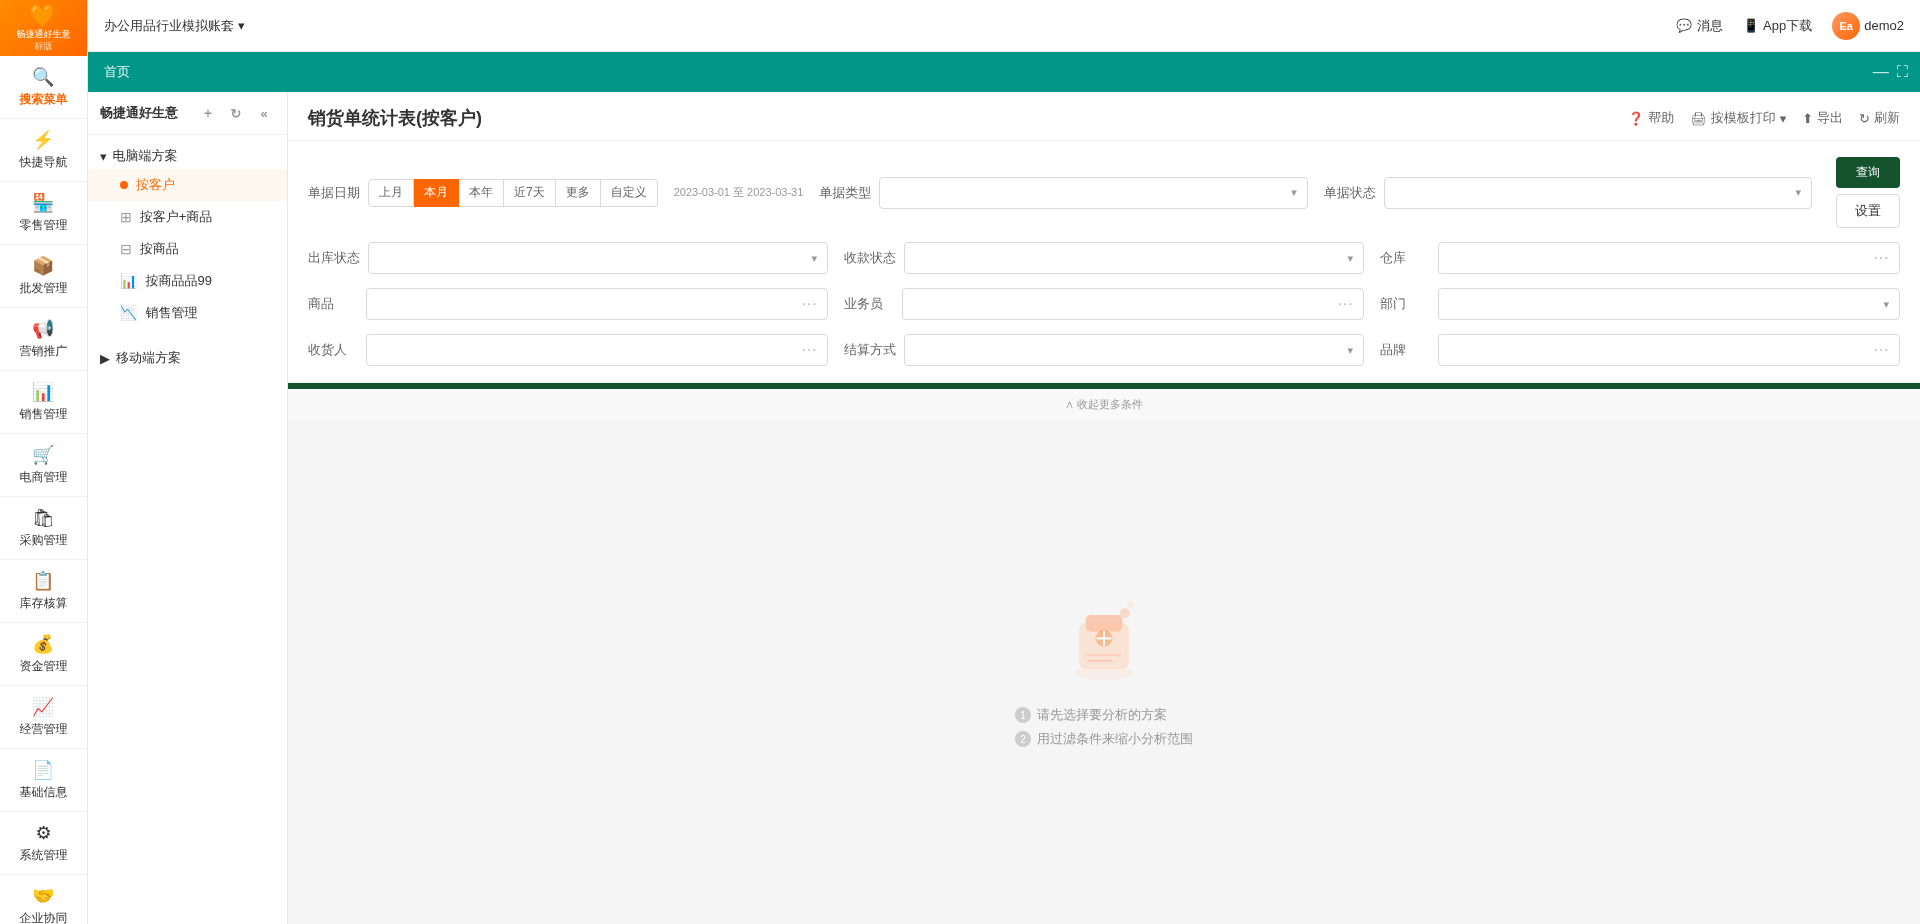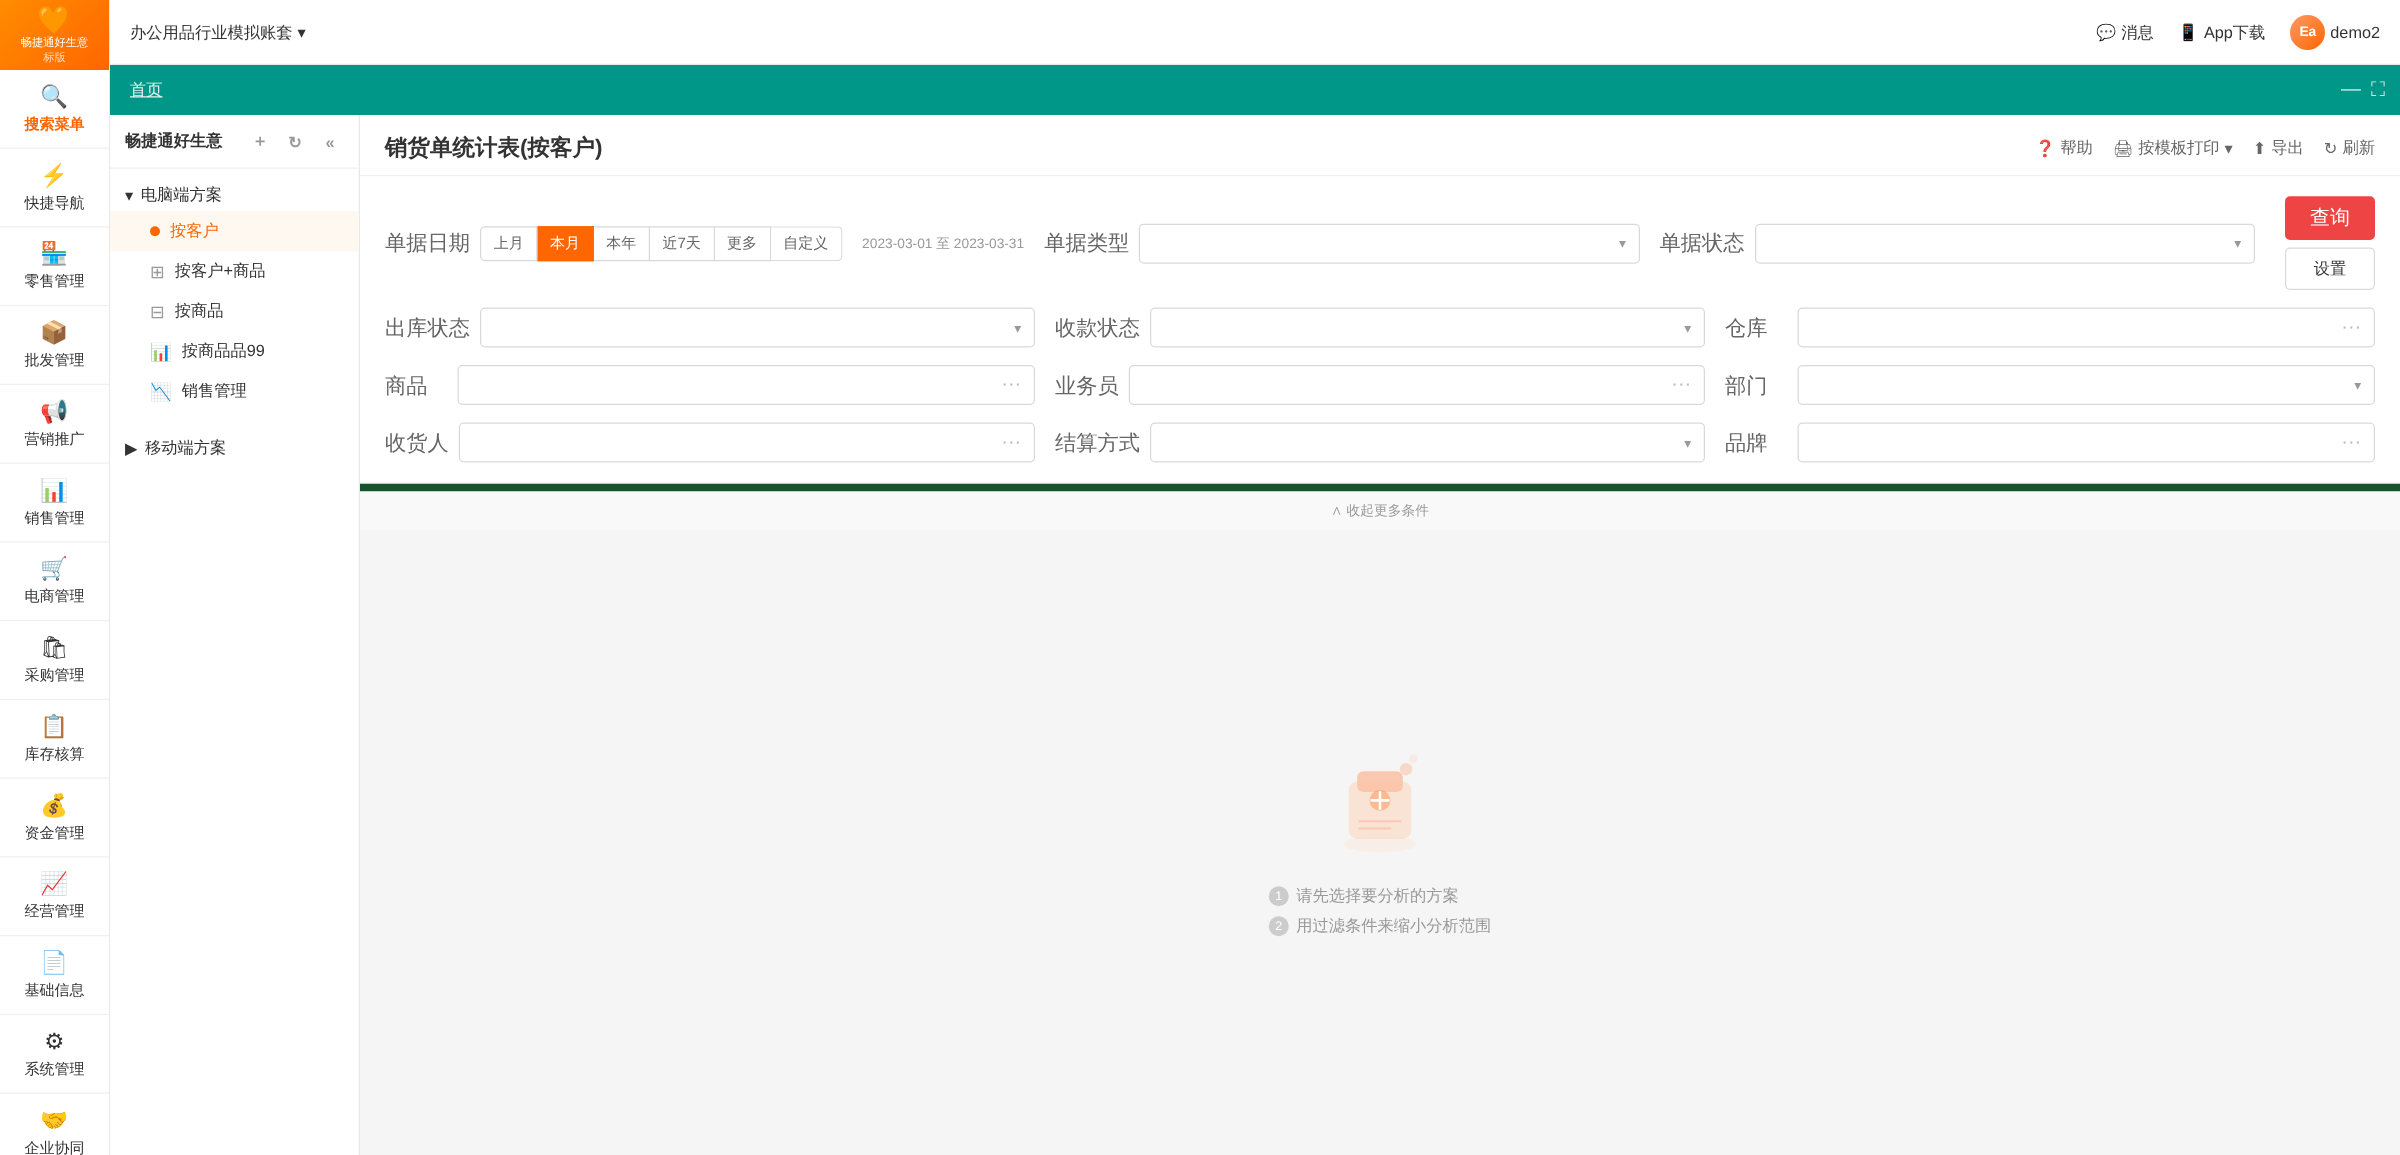--- a/index.html
+++ b/index.html
@@ -111,21 +111,20 @@
     }
     .tab {
       height: 40px;
       display: flex;
       align-items: center;
       padding: 0 16px;
       font-size: 13px;
       cursor: pointer;
       color: rgba(255,255,255,0.8);
       gap: 6px;
-      text-decoration: underline;
     }
     .tab.active {
       background: #fff;
       color: #333;
       border-radius: 4px 4px 0 0;
     }
     .tab-home { color: rgba(255,255,255,0.9); }
     .tab-close { font-size: 12px; color: #666; }
     .tab-bar-right {
       margin-left: auto;
@@ -242,27 +241,27 @@
     }
     .page-action-btn {
       display: flex;
       align-items: center;
       gap: 4px;
       font-size: 13px;
       color: #666;
       cursor: pointer;
     }
     .query-btn {
-      background: #ef4444;
+      background: #14532d;
       color: #fff;
       border: none;
       padding: 7px 20px;
       border-radius: 4px;
       cursor: pointer;
-      font-size: 16px;
+      font-size: 12px;
     }
     .settings-btn {
       background: #fff;
       color: #333;
       border: 1px solid #d9d9d9;
       padding: 7px 16px;
       border-radius: 4px;
       cursor: pointer;
       font-size: 13px;
     }
@@ -281,21 +280,21 @@
       margin-bottom: 14px;
     }
     .filter-row:last-child { margin-bottom: 0; }
     .filter-item {
       display: flex;
       align-items: center;
       gap: 8px;
       flex: 1;
     }
     .filter-label {
-      font-size: 17px;
+      font-size: 13px;
       color: #666;
       white-space: nowrap;
       min-width: 50px;
     }
     .filter-input {
       flex: 1;
       height: 32px;
       border: 1px solid #d9d9d9;
       border-radius: 4px;
       padding: 0 10px;

